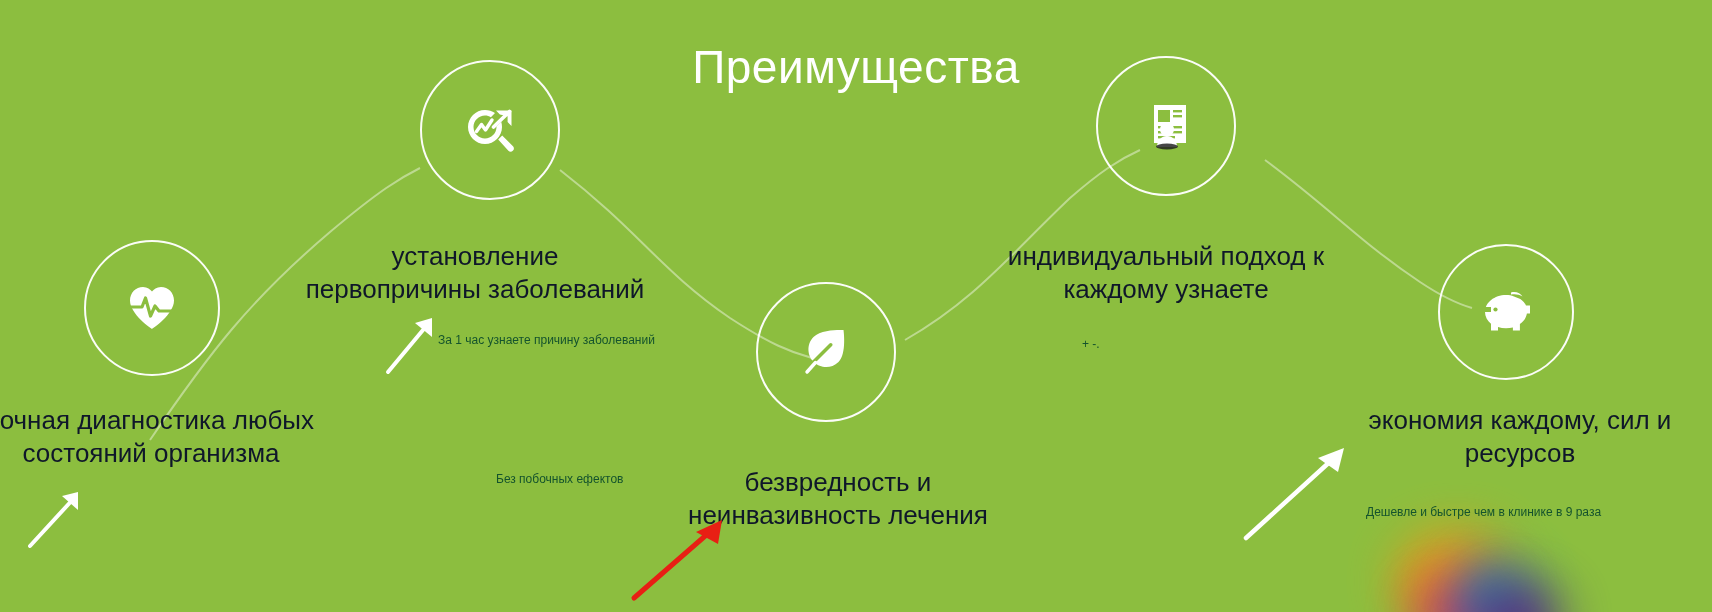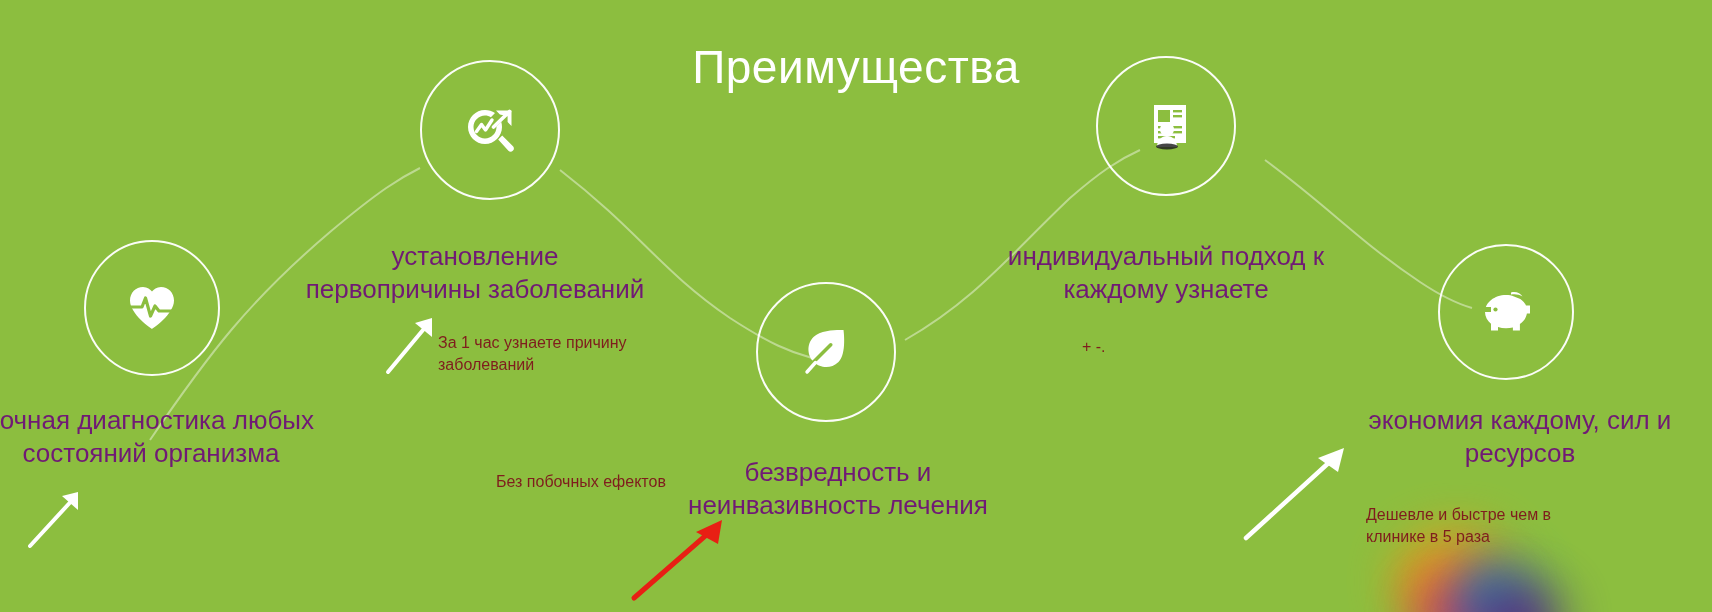--- a/index.html
+++ b/index.html
@@ -82,32 +82,32 @@
     color: #ffffff;
     font-size: 46px;
     font-weight: 300;
     letter-spacing: 0.5px;
     line-height: 1.1;
   }
 
   
   .node-label {
     position: absolute;
-    color: #701a75;
+    color: #0f172a;
     font-size: 26px;
     font-weight: 300;
     line-height: 1.28;
     text-align: center;
   }
 
   
   .note {
     position: absolute;
-    color: #7f1d1d;
-    font-size: 16px;
+    color: #14532d;
+    font-size: 12px;
     font-weight: 500;
     line-height: 1.35;
   }
 
   
   .arrow-svg { position: absolute; pointer-events: none; }
 </style>
 </head>
 <body>
 
@@ -161,21 +161,21 @@
   <div class="note" style="left:438px; top:332px; width:232px;">За 1 час узнаете причину заболеваний</div>
 
   <div class="node-circle" style="left:756px; top:282px; width:140px; height:140px;">
     <span>
       <svg width="48" height="50" viewBox="0 0 48 50" xmlns="http://www.w3.org/2000/svg">
         <path fill="#ffffff" d="M41.5 3 C41.5 3 20 1.5 11.5 10 C3.5 18 6.5 29.5 10.5 33.5 L27.5 16.5 C28.2 15.8 29.3 15.8 30 16.5 C30.7 17.2 30.7 18.3 30 19 L13 36 C17 40 28.5 43 36.5 35 C45 26.5 41.5 3 41.5 3 Z"></path>
         <path fill="none" stroke="#ffffff" stroke-width="3.4" stroke-linecap="round" d="M13.5 35.5 L5 45"></path>
       </svg>
     </span>
   </div>
-  <div class="node-label" style="left:688px; top:456px; width:300px;">безвредность и неинвазивность лечения</div>
+  <div class="node-label" style="left:688px; top:466px; width:300px;">безвредность и неинвазивность лечения</div>
   <svg class="arrow-svg" style="left:626px; top:508px;" width="110" height="98" viewBox="0 0 110 98" xmlns="http://www.w3.org/2000/svg">
     <path d="M8 90 L86 22" stroke="#e81f14" stroke-width="5" stroke-linecap="round" fill="none"></path>
     <path d="M96 12 L92 36 L70 24 Z" fill="#e81f14"></path>
   </svg>
   <div class="note" style="left:496px; top:471px; width:220px;">Без побочных ефектов</div>
 
   <div class="node-circle" style="left:1096px; top:56px; width:140px; height:140px;">
     <span>
       <svg width="52" height="48" viewBox="0 0 52 48" xmlns="http://www.w3.org/2000/svg">
         <path fill="#ffffff" d="M14 3 L46 3 L46 41 L14 41 Z"></path>
@@ -204,15 +204,15 @@
         <path fill="#ffffff" d="M30 2.4 C35 1 39.5 3.2 41.5 6.6 C38 4.2 33.4 3.7 30 4.6 Z"></path>
         <path fill="#8cbe3f" d="M2 17 L10 17 L10 22 L2 22 Z"></path>
       </svg>
     </span>
   </div>
   <div class="node-label" style="left:1350px; top:404px; width:340px;">экономия каждому, сил и ресурсов</div>
   <svg class="arrow-svg" style="left:1238px; top:440px;" width="120" height="106" viewBox="0 0 120 106" xmlns="http://www.w3.org/2000/svg">
     <path d="M8 98 L96 18" stroke="#ffffff" stroke-width="4.5" stroke-linecap="round" fill="none"></path>
     <path d="M106 8 L100 32 L80 18 Z" fill="#ffffff"></path>
   </svg>
-  <div class="note" style="left:1366px; top:504px; width:240px;">Дешевле и быстре чем в клинике в 5 раза</div>
+  <div class="note" style="left:1366px; top:504px; width:240px;">Дешевле и быстре чем в клинике в 9 раза</div>
 
 </div>
 
 </body></html>

